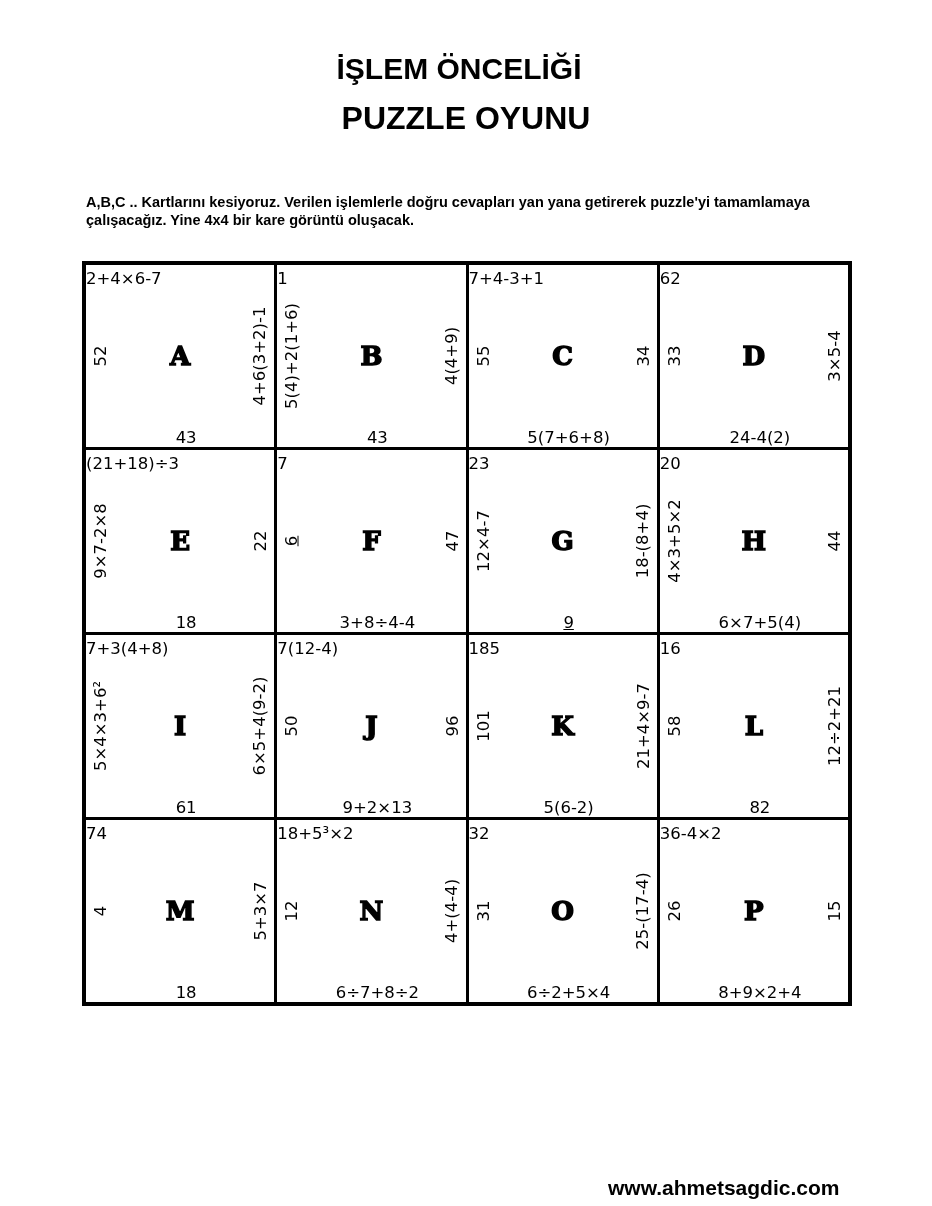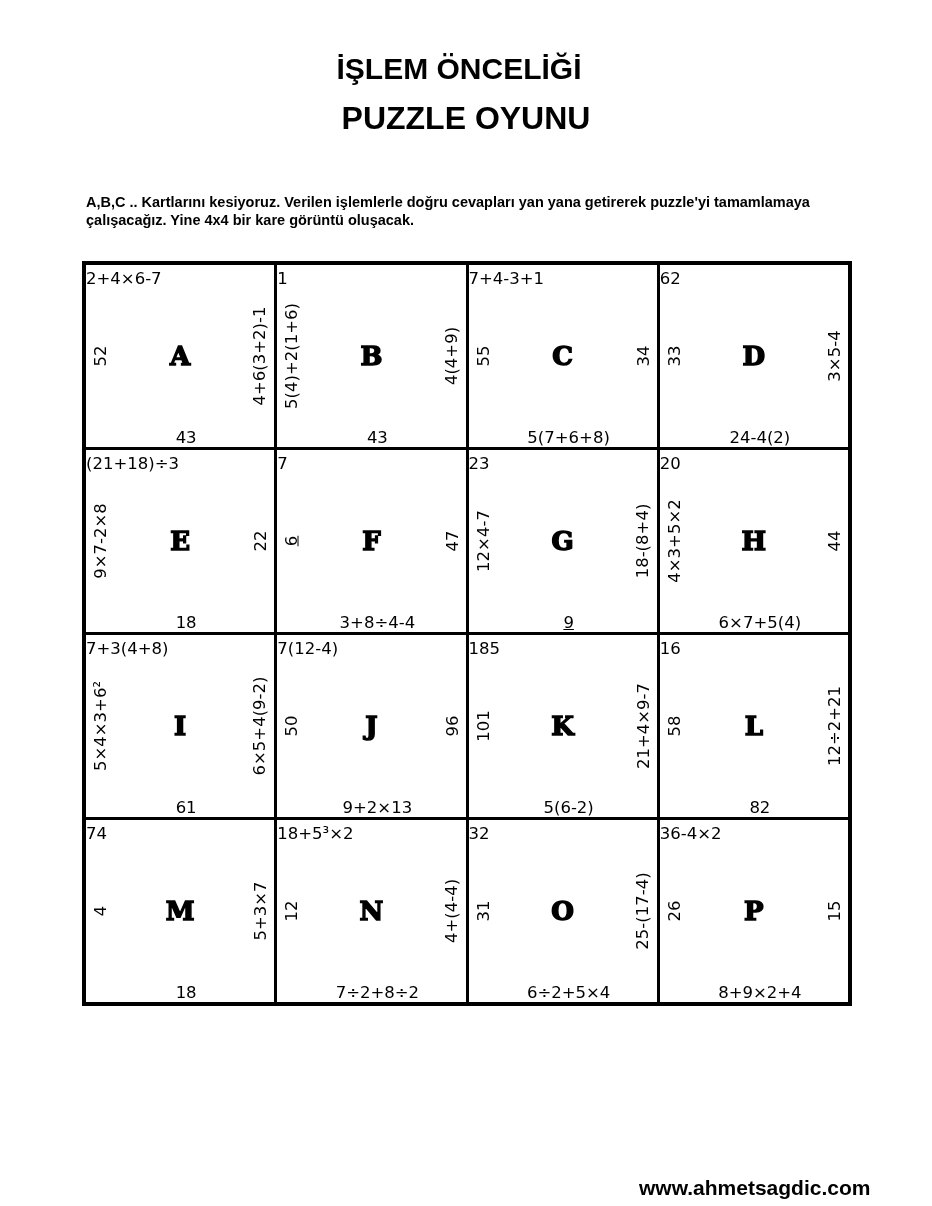--- a/index.html
+++ b/index.html
@@ -10,21 +10,21 @@
   .desc { position:absolute; left:86px; top:193px; width:760px; font-family:Liberation Sans, sans-serif; font-weight:bold; font-size:14.5px; line-height:18px; }
   .grid { position:absolute; left:82px; top:261px; width:770px; height:745px; border:4px solid #000; box-sizing:border-box;
           display:grid; grid-template-columns:repeat(4, 1fr); grid-template-rows:repeat(4, 1fr); background:#000; gap:3px; }
   .cell { position:relative; background:#fff; overflow:hidden; font-family:"DejaVu Sans", sans-serif; font-size:16.5px; }
   .top { position:absolute; top:4px; left:0; right:0; text-align:left; white-space:nowrap; }
   .bottom { position:absolute; bottom:0px; left:0; right:0; text-align:center; white-space:nowrap;padding-left:12px; }
   .side { position:absolute; top:50%; white-space:nowrap; }
   .left { left:14px; transform:translate(-50%, -50%) rotate(-90deg); }
   .right { right:14px; transform:translate(50%, -50%) rotate(-90deg); }
   .letter { position:absolute; left:50%; top:50%; transform:translate(-50%, -50%); font-family:"DejaVu Serif", serif; font-weight:bold; font-size:26px; letter-spacing:0; -webkit-text-stroke:1.5px #000; }
-  .footer { position:absolute; left:639px; top:1176px; font-family:"Liberation Sans", sans-serif; font-weight:bold; font-size:21px; }
+  .footer { position:absolute; left:608px; top:1176px; font-family:"Liberation Sans", sans-serif; font-weight:bold; font-size:21px; }
 </style>
 </head>
 <body>
 
 <div class="title t1">İŞLEM ÖNCELİĞİ</div>
 <div class="title t2">PUZZLE OYUNU</div>
 
 <div class="desc">A,B,C .. Kartlarını kesiyoruz. Verilen işlemlerle doğru cevapları yan yana getirerek puzzle'yi tamamlamaya çalışacağız. Yine 4x4 bir kare görüntü oluşacak.</div>
 
 <div class="grid">
@@ -120,21 +120,21 @@
     <span class="side left">4</span>
     <span class="letter">M</span>
     <span class="side right">5+3×7</span>
     <span class="bottom">18</span>
   </div>
   <div class="cell">
     <span class="top">18+5³×2</span>
     <span class="side left">12</span>
     <span class="letter">N</span>
     <span class="side right">4+(4-4)</span>
-    <span class="bottom">7÷2+8÷2</span>
+    <span class="bottom">6÷7+8÷2</span>
   </div>
   <div class="cell">
     <span class="top">32</span>
     <span class="side left">31</span>
     <span class="letter">O</span>
     <span class="side right">25-(17-4)</span>
     <span class="bottom">6÷2+5×4</span>
   </div>
   <div class="cell">
     <span class="top">36-4×2</span>

